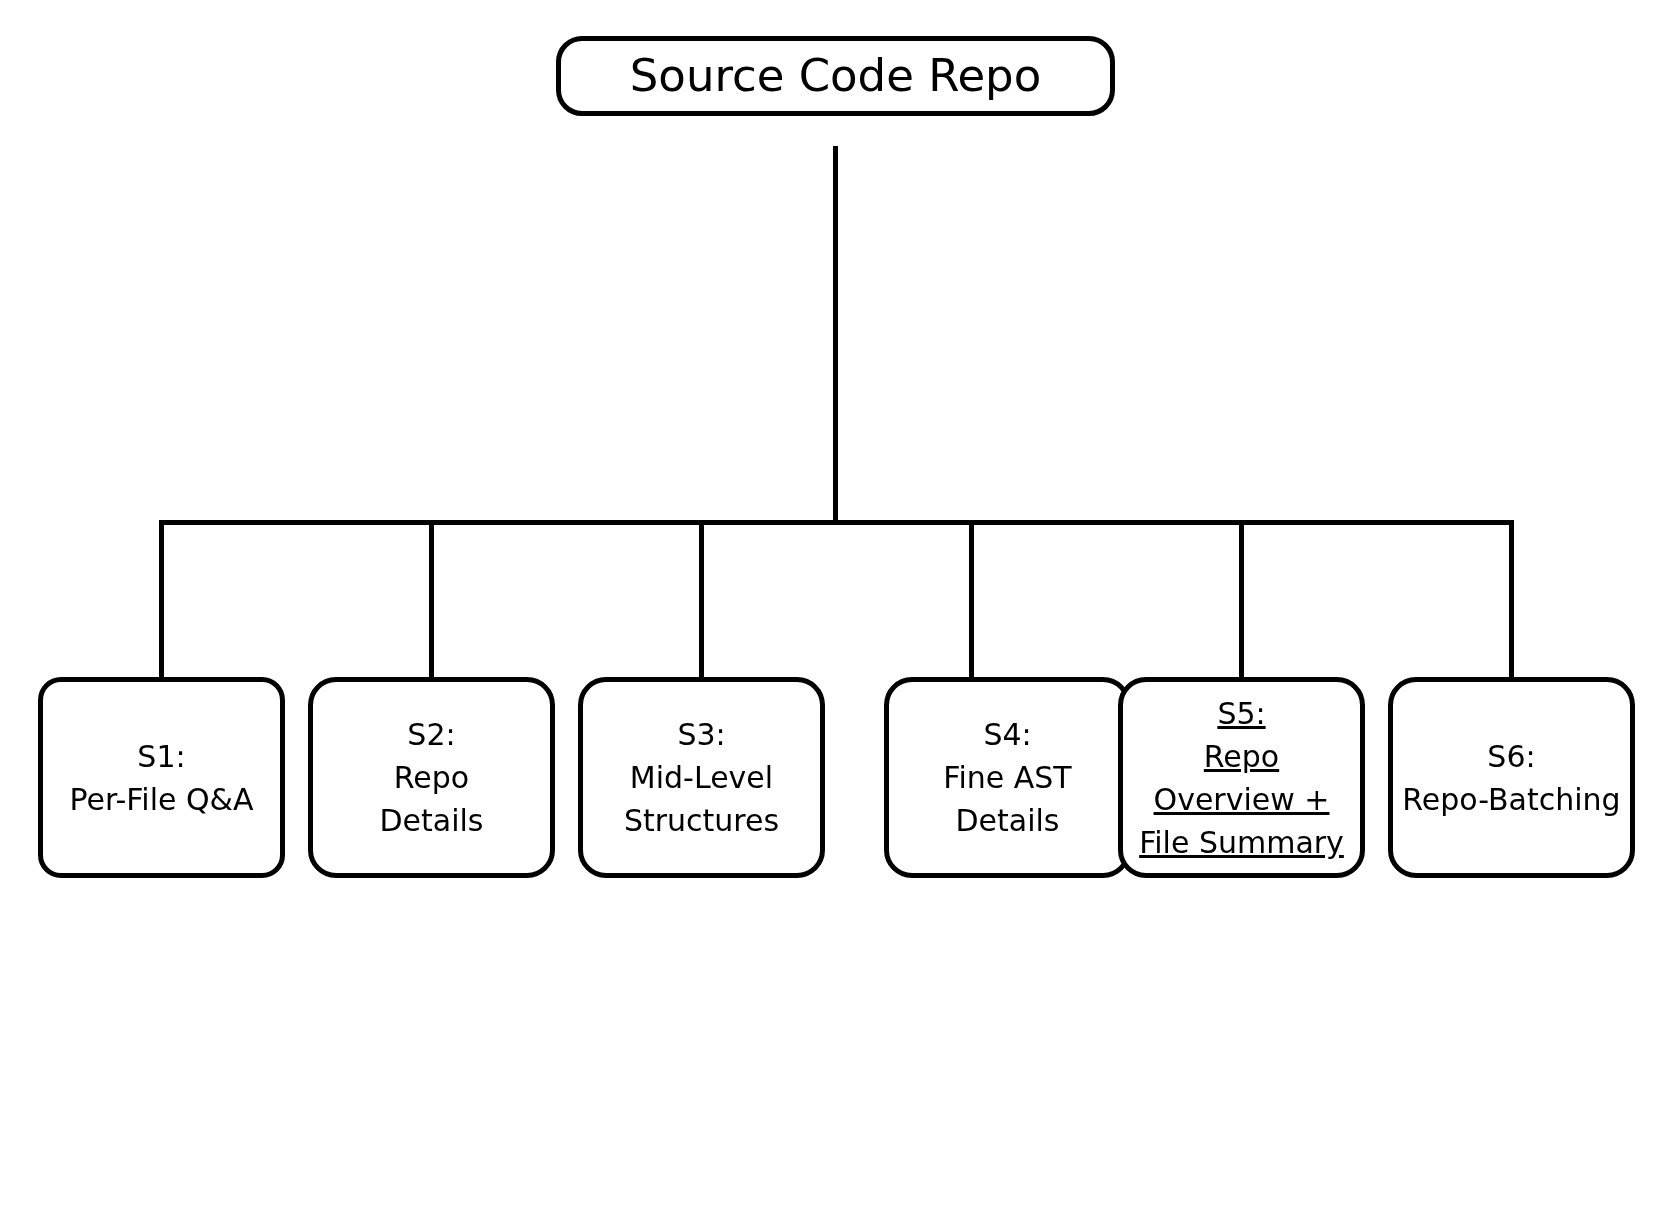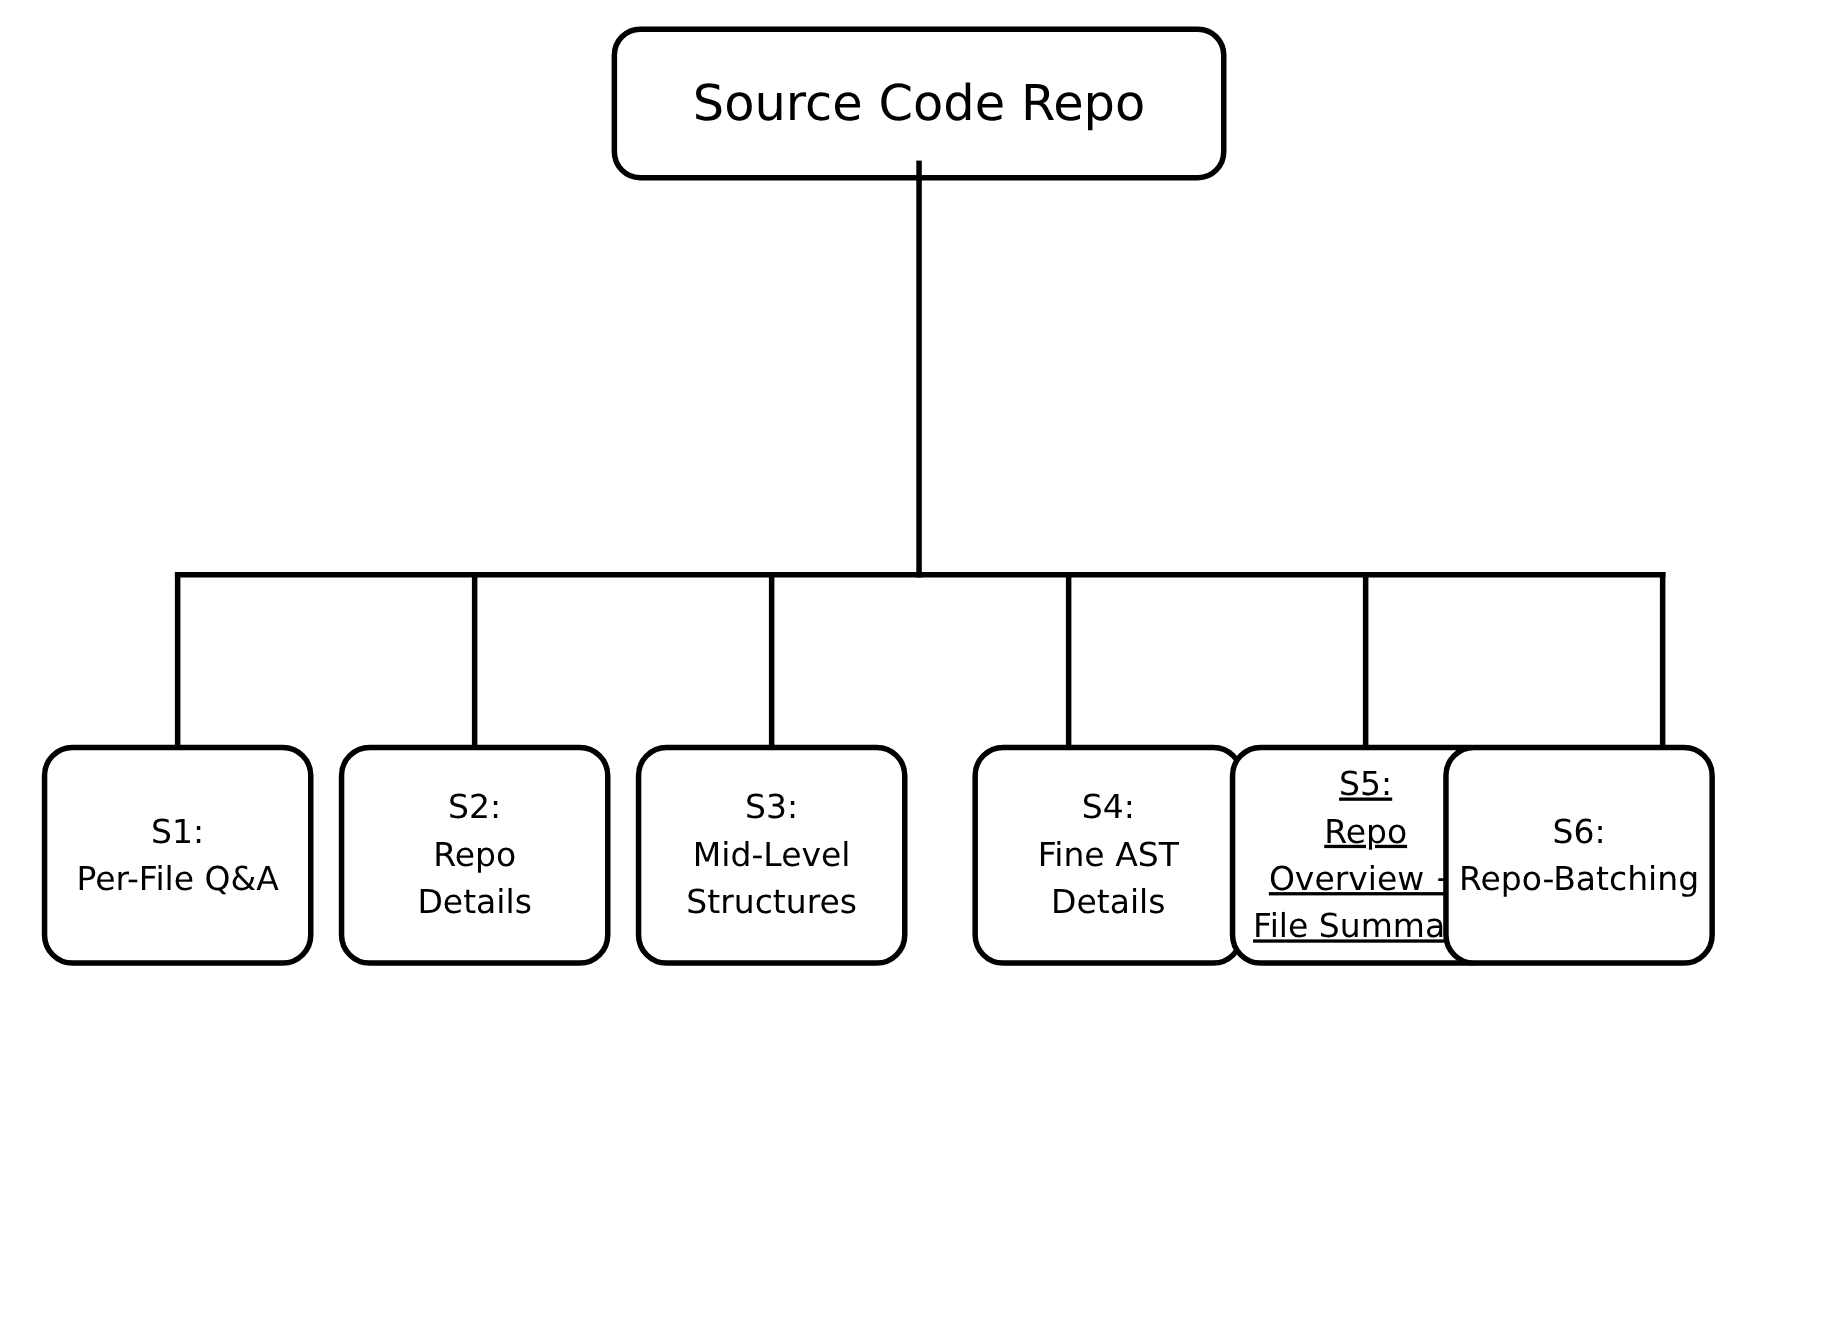--- a/index.html
+++ b/index.html
@@ -21,44 +21,44 @@
     box-sizing: border-box;
     background: #ffffff;
     border: 5px solid #000000;
     display: flex;
     align-items: center;
     justify-content: center;
     text-align: center;
   }
   .root-node {
     left: 556px;
-    top: 24px;
+    top: 36px;
     width: 559px;
-    height: 140px;
+    height: 80px;
     border-radius: 26px;
     font-size: 45px;
     line-height: 1.1;
   }
   .child-node {
     top: 677px;
     width: 247px;
     height: 201px;
     border-radius: 28px;
     font-size: 30px;
     line-height: 43px;
   }
   .child-node .label {
     white-space: pre-line;
   }
-  .pos-s1 { left: 38px; }
+  .pos-s1 { left: 38px; border-radius: 23px; }
   .pos-s2 { left: 308px; }
   .pos-s3 { left: 578px; }
   .pos-s4 { left: 884px; }
   .pos-s5 { left: 1118px; text-decoration: underline; }
-  .pos-s6 { left: 1312px; }
+  .pos-s6 { left: 1388px; }
   .edge {
     position: absolute;
     background: #000000;
   }
   .edge-trunk {
     left: 833px;
     top: 146px;
     width: 5px;
     height: 379px;
   }

